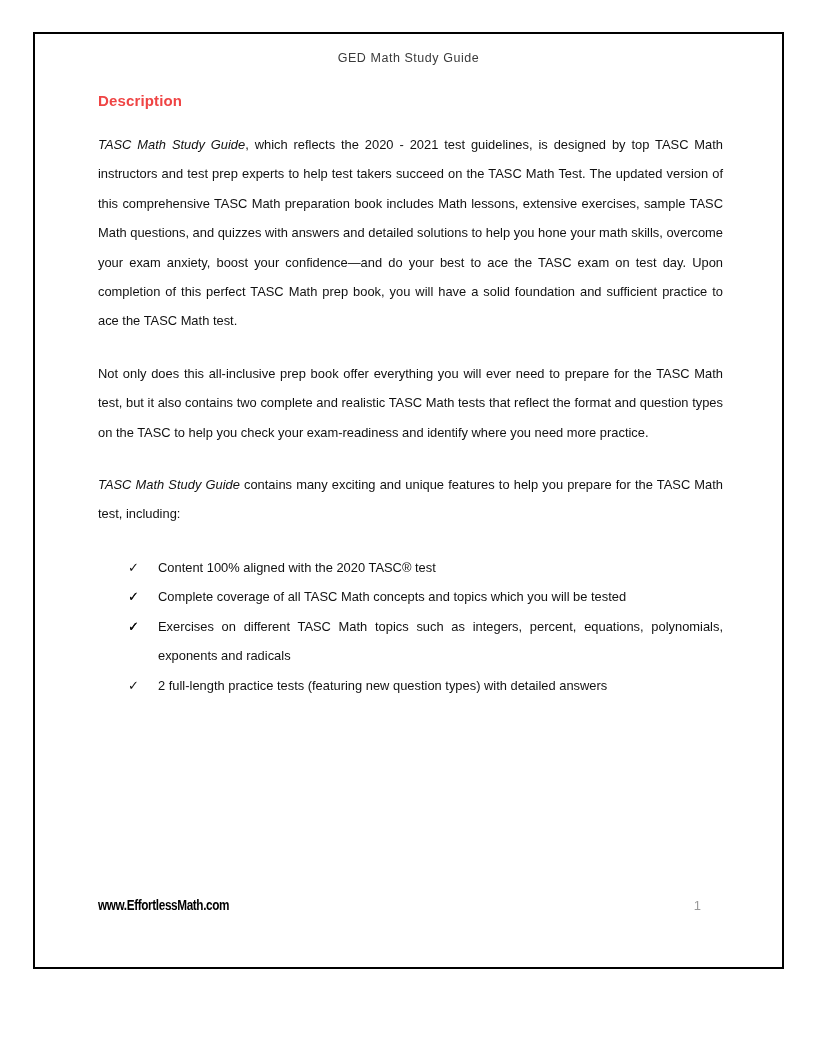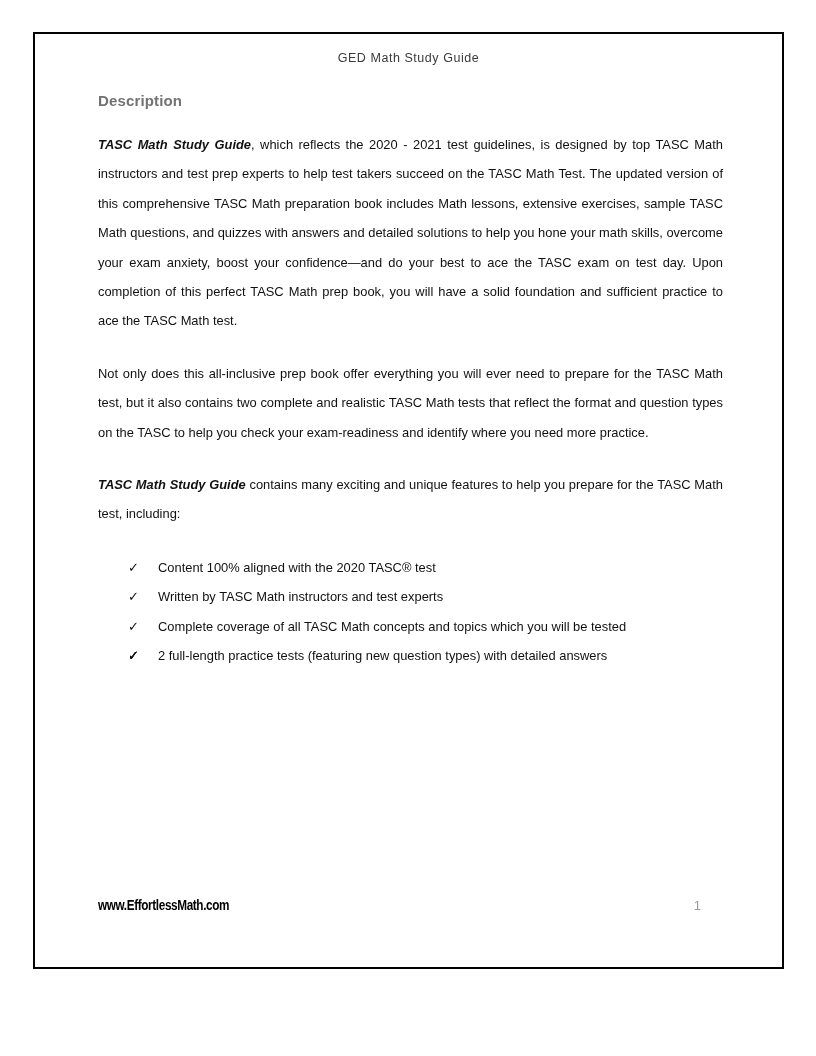--- a/index.html
+++ b/index.html
@@ -45,36 +45,36 @@
     position: absolute;
     left: 63px;
     top: 58px;
     width: 625px;
   }
 
   .section-heading {
     font-size: 15px;
     font-weight: bold;
     letter-spacing: 0.15px;
-    color: #737373;
+    color: #ef4444;
     margin: 0 0 21px 0;
   }
 
   .para {
     font-size: 12.9px;
     line-height: 29.4px;
     text-align: justify;
     text-justify: inter-word;
     color: #111111;
     margin: 0 0 23px 0;
     hyphens: none;
   }
   .para:last-of-type { margin-bottom: 8px; }
   .para .bi {
-    font-weight: bold;
+    font-weight: normal;
     font-style: italic;
   }
 
   
   .checklist {
     list-style: none;
     margin: 24px 0 0 0;
     padding: 0;
   }
   .check-item {
@@ -148,38 +148,38 @@
 
     <ul class="checklist">
 
       <li class="check-item">
         <span class="check-mark">✓</span>
         <span>Content 100% aligned with the 2020 TASC® test</span>
       </li>
 
       <li class="check-item">
         <span class="check-mark">✓</span>
-        <span>Written by TASC Math instructors and test experts</span>
       </li>
 
       <li class="check-item">
         <span class="check-mark">✓</span>
         <span>Complete coverage of all TASC Math concepts and topics which you will be tested</span>
       </li>
 
       <li class="check-item">
         <span class="check-mark">✓</span>
       </li>
 
       <li class="check-item justified">
         <span class="check-mark">✓</span>
       </li>
 
       <li class="check-item justified">
         <span class="check-mark">✓</span>
+        <span>Exercises on different TASC Math topics such as integers, percent, equations, polynomials, exponents and radicals</span>
       </li>
 
       <li class="check-item">
         <span class="check-mark">✓</span>
         <span>2 full-length practice tests (featuring new question types) with detailed answers</span>
       </li>
 
     </ul>
   </div>
 

